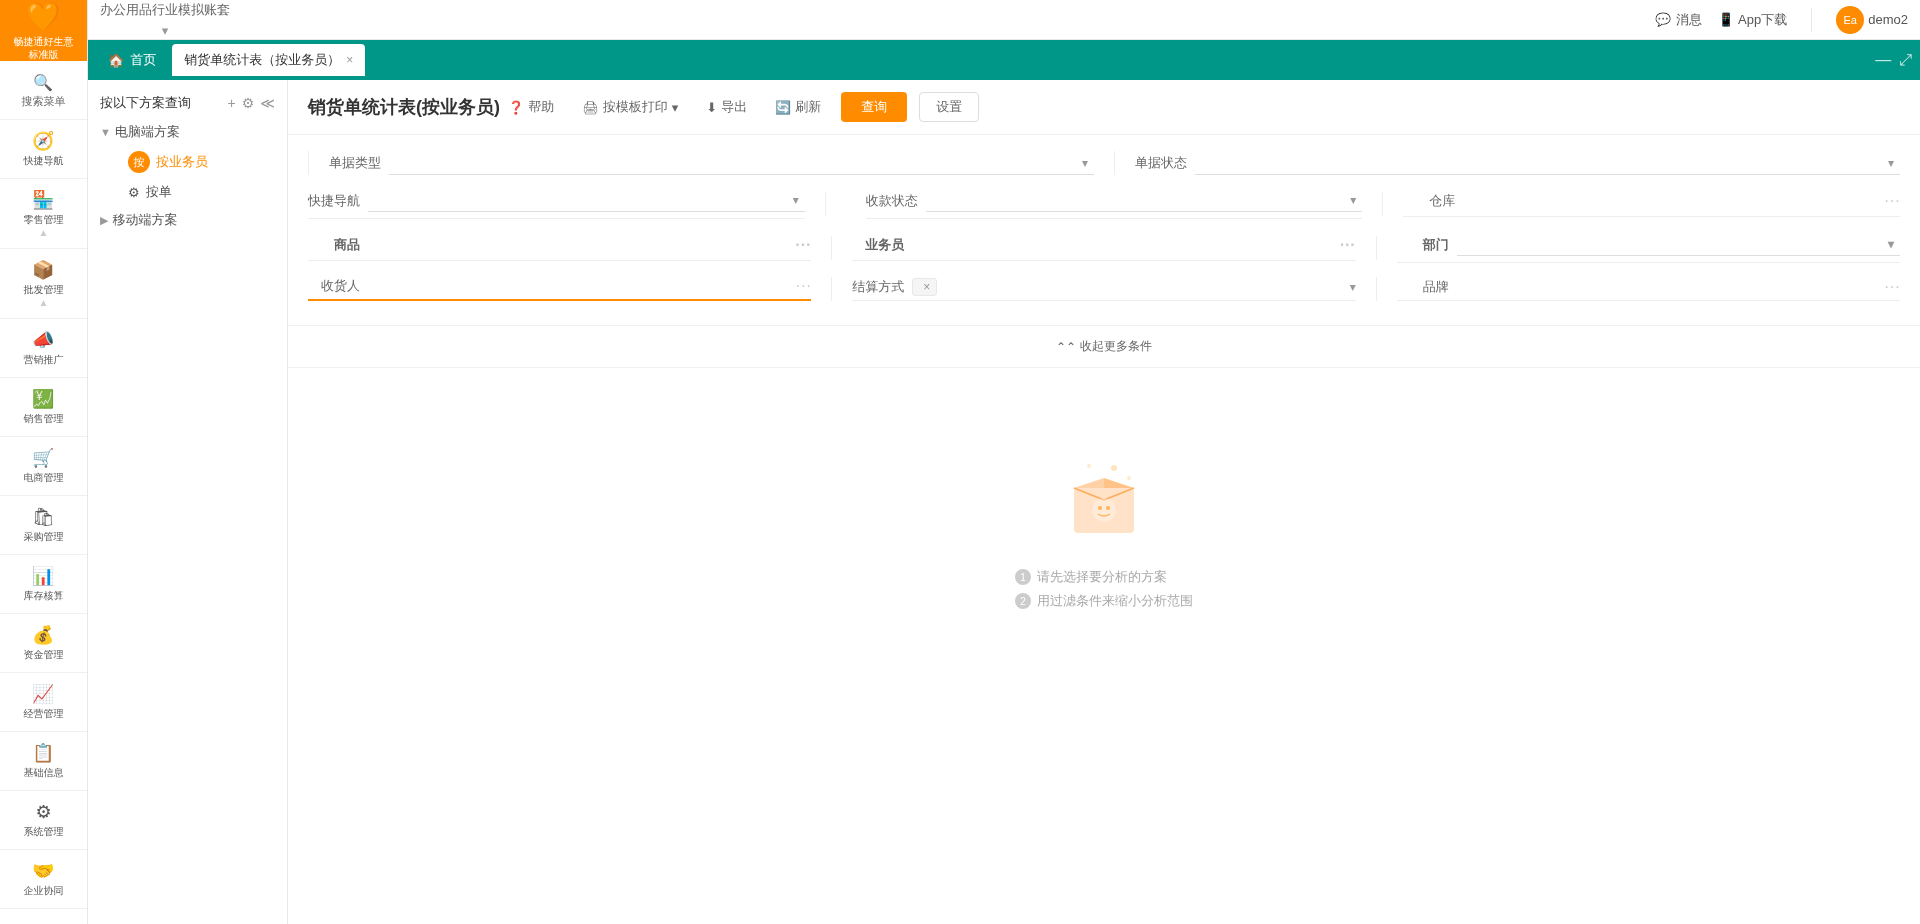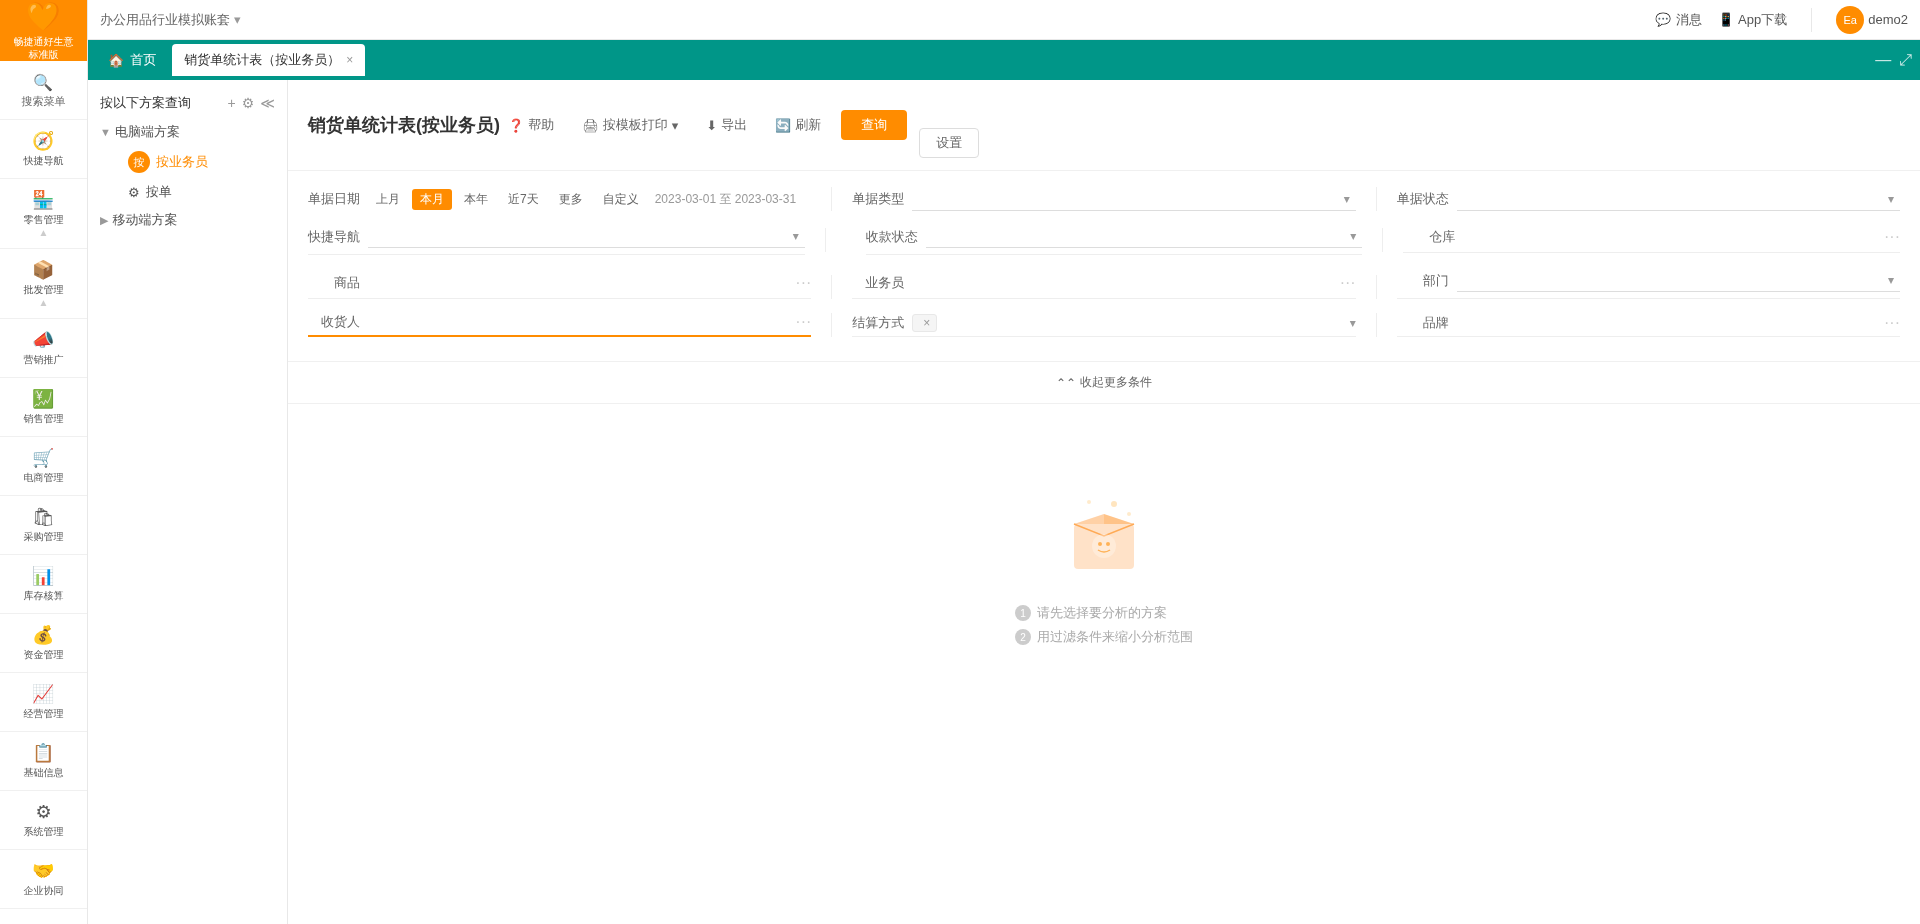--- a/index.html
+++ b/index.html
@@ -32,21 +32,21 @@
     .sidebar-nav-item .nav-icon { font-size: 18px; margin-bottom: 2px; }
     .sidebar-nav-item .nav-label { font-size: 10px; }
 
     
     .header {
       position: fixed; left: 88px; top: 0; right: 0; height: 40px;
       background: #fff; border-bottom: 1px solid #e8e8e8;
       display: flex; align-items: center; justify-content: space-between;
       padding: 0 12px; z-index: 99;
     }
-    .header-left { display: flex; align-items: center; gap: 4px; }
+    .header-left { display: flex; align-items: center; gap: 4px; flex-direction: column; }
     .header-breadcrumb { font-size: 13px; color: #666; }
     .header-dropdown { color: #999; cursor: pointer; }
     .header-right { display: flex; align-items: center; gap: 16px; }
     .header-right-item { display: flex; align-items: center; gap: 4px; font-size: 13px; color: #555; cursor: pointer; }
     .header-avatar {
       width: 28px; height: 28px; border-radius: 50%; background: #ff8c00;
       display: flex; align-items: center; justify-content: center; color: #fff; font-size: 11px;
     }
 
     
@@ -119,21 +119,21 @@
     .title-action-btn {
       display: flex; align-items: center; gap: 4px; font-size: 13px;
       color: #666; cursor: pointer; padding: 4px 8px;
     }
     .btn-primary {
       background: #ff8c00; color: #fff; border: none; padding: 6px 20px;
       border-radius: 4px; cursor: pointer; font-size: 13px;
     }
     .btn-secondary {
       background: #fff; color: #666; border: 1px solid #ddd; padding: 5px 16px;
-      border-radius: 4px; cursor: pointer; font-size: 13px; margin-top: 36px;
+      border-radius: 4px; cursor: pointer; font-size: 13px;
     }
 
     
     .filter-area { padding: 16px 20px; border-bottom: 1px solid #f0f0f0; }
     .filter-label { color: #666; font-size: 13px; min-width: 60px; text-align: right; padding-right: 8px; white-space: nowrap; }
     .filter-select {
       flex: 1; border: none; border-bottom: 1px solid #ddd; padding: 4px 6px;
       font-size: 13px; outline: none; background: transparent; min-width: 0;
       display: flex; align-items: center; justify-content: space-between; cursor: pointer;
     }
@@ -372,32 +372,20 @@
           </div>
           <button class="btn-primary">查询</button>
           <button class="btn-secondary">设置</button>
         </div>
       </div>
 
       <div class="filter-area">
 
         <div style="display:flex; align-items:center; margin-bottom:14px; gap:20px;">
 
-          <div style="display:flex; align-items:center; flex:1;">
-            <span class="filter-label">单据日期</span>
-            <div class="date-tabs">
-              <span class="date-tab">上月</span>
-              <span class="date-tab active">本月</span>
-              <span class="date-tab">本年</span>
-              <span class="date-tab">近7天</span>
-              <span class="date-tab">更多</span>
-              <span class="date-tab">自定义</span>
-            </div>
-            <span class="date-range">2023-03-01 至 2023-03-31</span>
-          </div>
 
           <div style="width:1px;height:24px;background:#eee;"></div>
 
           <div style="display:flex; align-items:center; flex:1;">
             <span class="filter-label">单据类型</span>
             <div class="filter-select">
               <span></span>
               <span class="chevron-down">▾</span>
             </div>
           </div>
@@ -436,21 +424,21 @@
           <div style="width:1px;height:24px;background:#eee;"></div>
 
           <div style="display:flex; align-items:center; flex:1; border-bottom:1px solid #eee; padding-bottom:6px;">
             <span class="filter-label">仓库</span>
             <div style="flex:1;display:flex;align-items:center;justify-content:flex-end;">
               <span class="filter-dots">···</span>
             </div>
           </div>
         </div>
 
-        <div style="display:flex; align-items:flex-end; margin-bottom:14px; gap:20px;">
+        <div style="display:flex; align-items:center; margin-bottom:14px; gap:20px;font-weight:bold;">
           <div style="display:flex; align-items:center; flex:1; border-bottom:1px solid #eee; padding-bottom:6px;">
             <span class="filter-label">商品</span>
             <div style="flex:1;display:flex;align-items:center;justify-content:flex-end;">
               <span class="filter-dots">···</span>
             </div>
           </div>
 
           <div style="width:1px;height:24px;background:#eee;"></div>
 
           <div style="display:flex; align-items:center; flex:1; border-bottom:1px solid #eee; padding-bottom:6px;">

